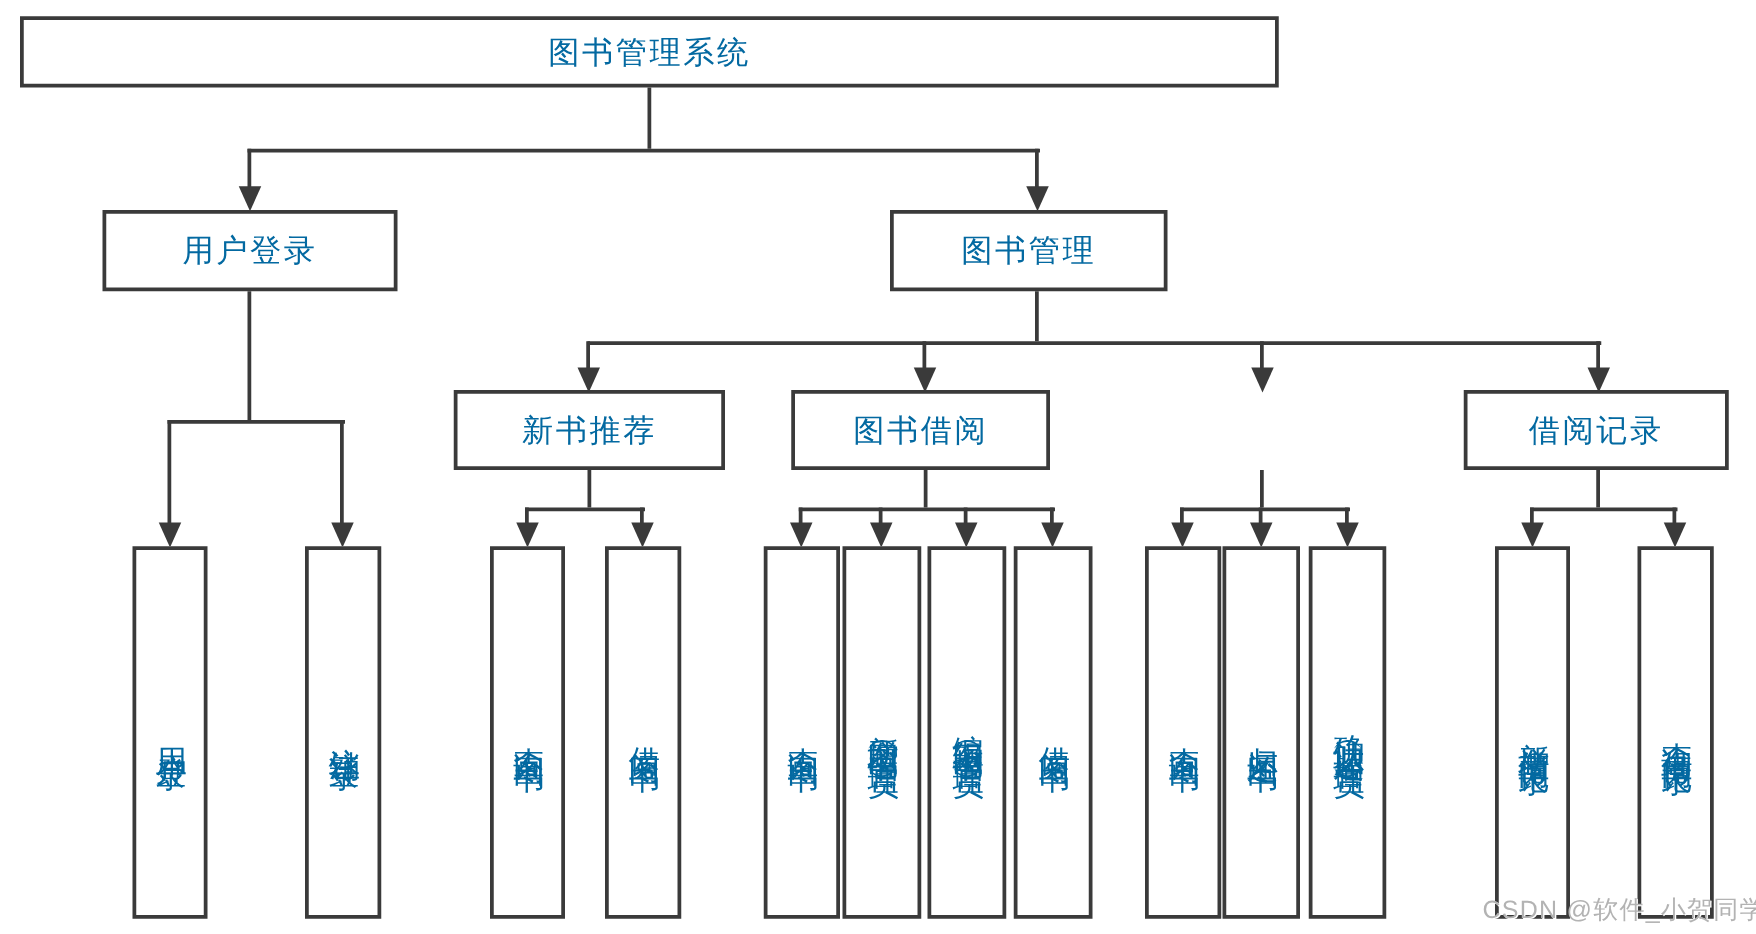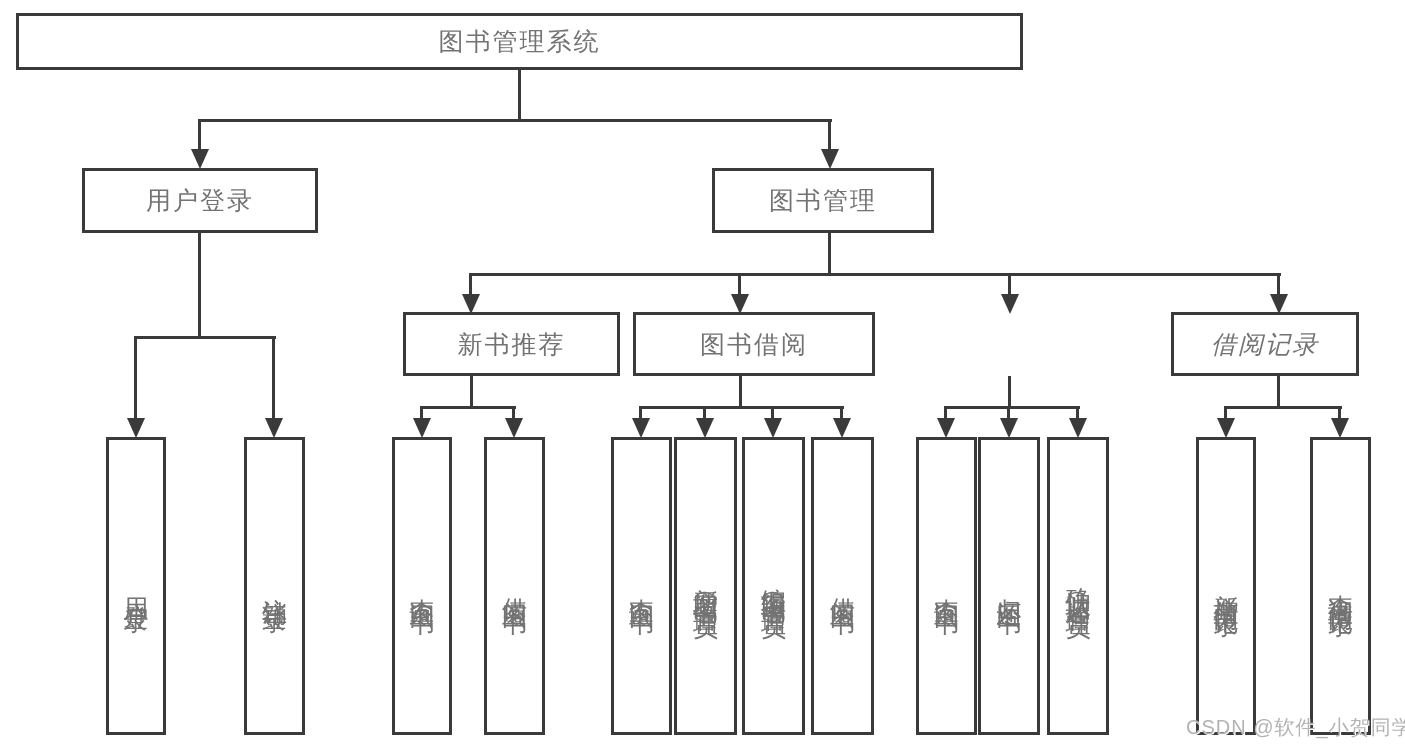--- a/index.html
+++ b/index.html
@@ -12,21 +12,21 @@
   }
   .box{
     position:absolute;
     box-sizing:border-box;
     border:3px solid #3a3a3a;
     background:#ffffff;
     display:flex;
     align-items:center;
     justify-content:center;
     font-size:25px;
-    color:#737373;
+    color:#0369a1;
     letter-spacing:2px;
     text-align:right;
   }
   .vbox{
     writing-mode:vertical-rl;
     text-orientation:mixed;
     letter-spacing:4px;
     line-height:1;
   }
   .hline,.vline{position:absolute;background:#3a3a3a;}
@@ -73,23 +73,23 @@
   <div class="arr" style="left:127px;top:336px;height:102px;"></div>
   <div class="arr" style="left:265px;top:336px;height:102px;"></div>
 
   <div class="vline" style="left:828px;top:233px;height:40px;"></div>
   <div class="hline" style="left:470px;top:273px;width:811px;"></div>
   <div class="arr" style="left:462px;top:273px;height:41px;"></div>
   <div class="arr" style="left:731px;top:273px;height:41px;"></div>
   <div class="arr" style="left:1001px;top:273px;height:41px;"></div>
   <div class="arr" style="left:1270px;top:273px;height:41px;"></div>
 
-  <div class="box" style="left:363px;top:312px;width:217px;height:64px;margin-left:40px;">新书推荐</div>
-  <div class="box" style="left:633px;top:312px;width:242px;height:64px;">图书借阅</div>
-  <div class="box" style="left:1171px;top:312px;width:188px;height:64px;font-style:italic;">借阅记录</div>
+  <div class="box" style="left:363px;top:312px;width:217px;height:64px;">新书推荐</div>
+  <div class="box" style="left:633px;top:312px;width:207px;height:64px;">图书借阅</div>
+  <div class="box" style="left:1171px;top:312px;width:212px;height:64px;">借阅记录</div>
 
   <div class="vline" style="left:470px;top:376px;height:30px;"></div>
   <div class="hline" style="left:420px;top:406px;width:96px;"></div>
   <div class="arr" style="left:413px;top:406px;height:32px;"></div>
   <div class="arr" style="left:505px;top:406px;height:32px;"></div>
 
   <div class="vline" style="left:739px;top:376px;height:30px;"></div>
   <div class="hline" style="left:639px;top:406px;width:205px;"></div>
   <div class="arr" style="left:632px;top:406px;height:32px;"></div>
   <div class="arr" style="left:696px;top:406px;height:32px;"></div>

